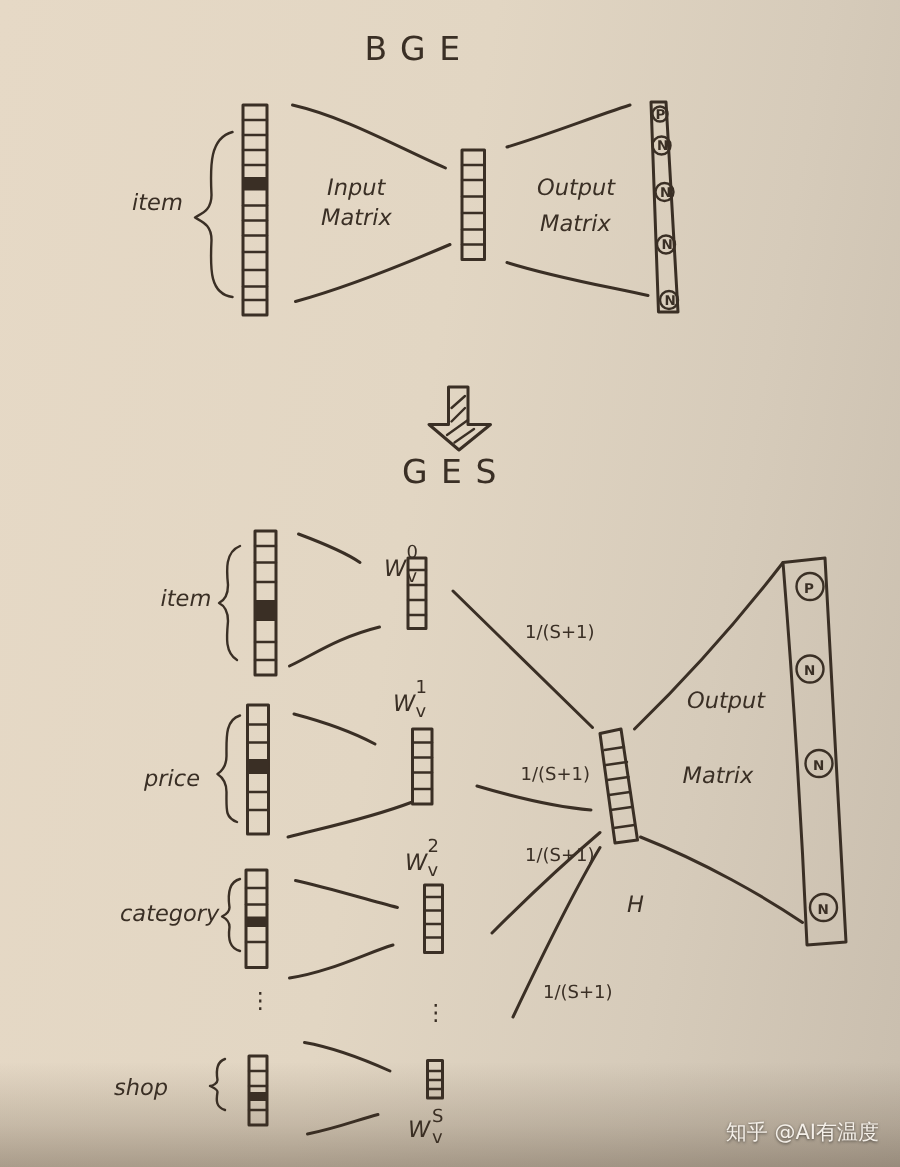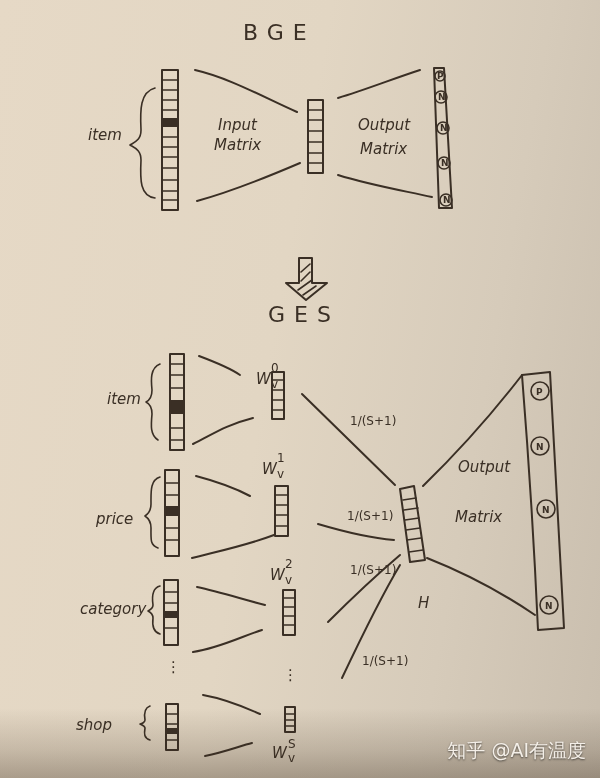--- a/index.html
+++ b/index.html
@@ -16,21 +16,21 @@
     svg { position: absolute; left: 0; top: 0; }
     .ink { stroke: #3a2f25; fill: none; stroke-width: 2; stroke-linecap: round; stroke-linejoin: round; }
     .thin { stroke-width: 1.6; }
     .hand { font-family: "DejaVu Sans", sans-serif; fill: #3a2f25; }
     .title { font-size: 22px; letter-spacing: 9px; }
     .label { font-size: 15px; font-style: italic; }
     .small { font-size: 12px; }
     .circ-text { font-size: 9px; font-weight: bold; }
     .watermark {
       position: absolute; right: 14px; bottom: 14px;
-      font-family: "DejaVu Sans", sans-serif; font-size: 19px; color: #f4efe8;
+      font-family: "DejaVu Sans", sans-serif; font-size: 14px; color: #f4efe8;
       text-shadow: 0 1px 2px rgba(0,0,0,0.6);
       z-index: 2;
     }
   </style>
 </head>
 <body>
 
 <div class="page">
 <svg width="600" height="778" viewBox="0 0 600 778">
 

